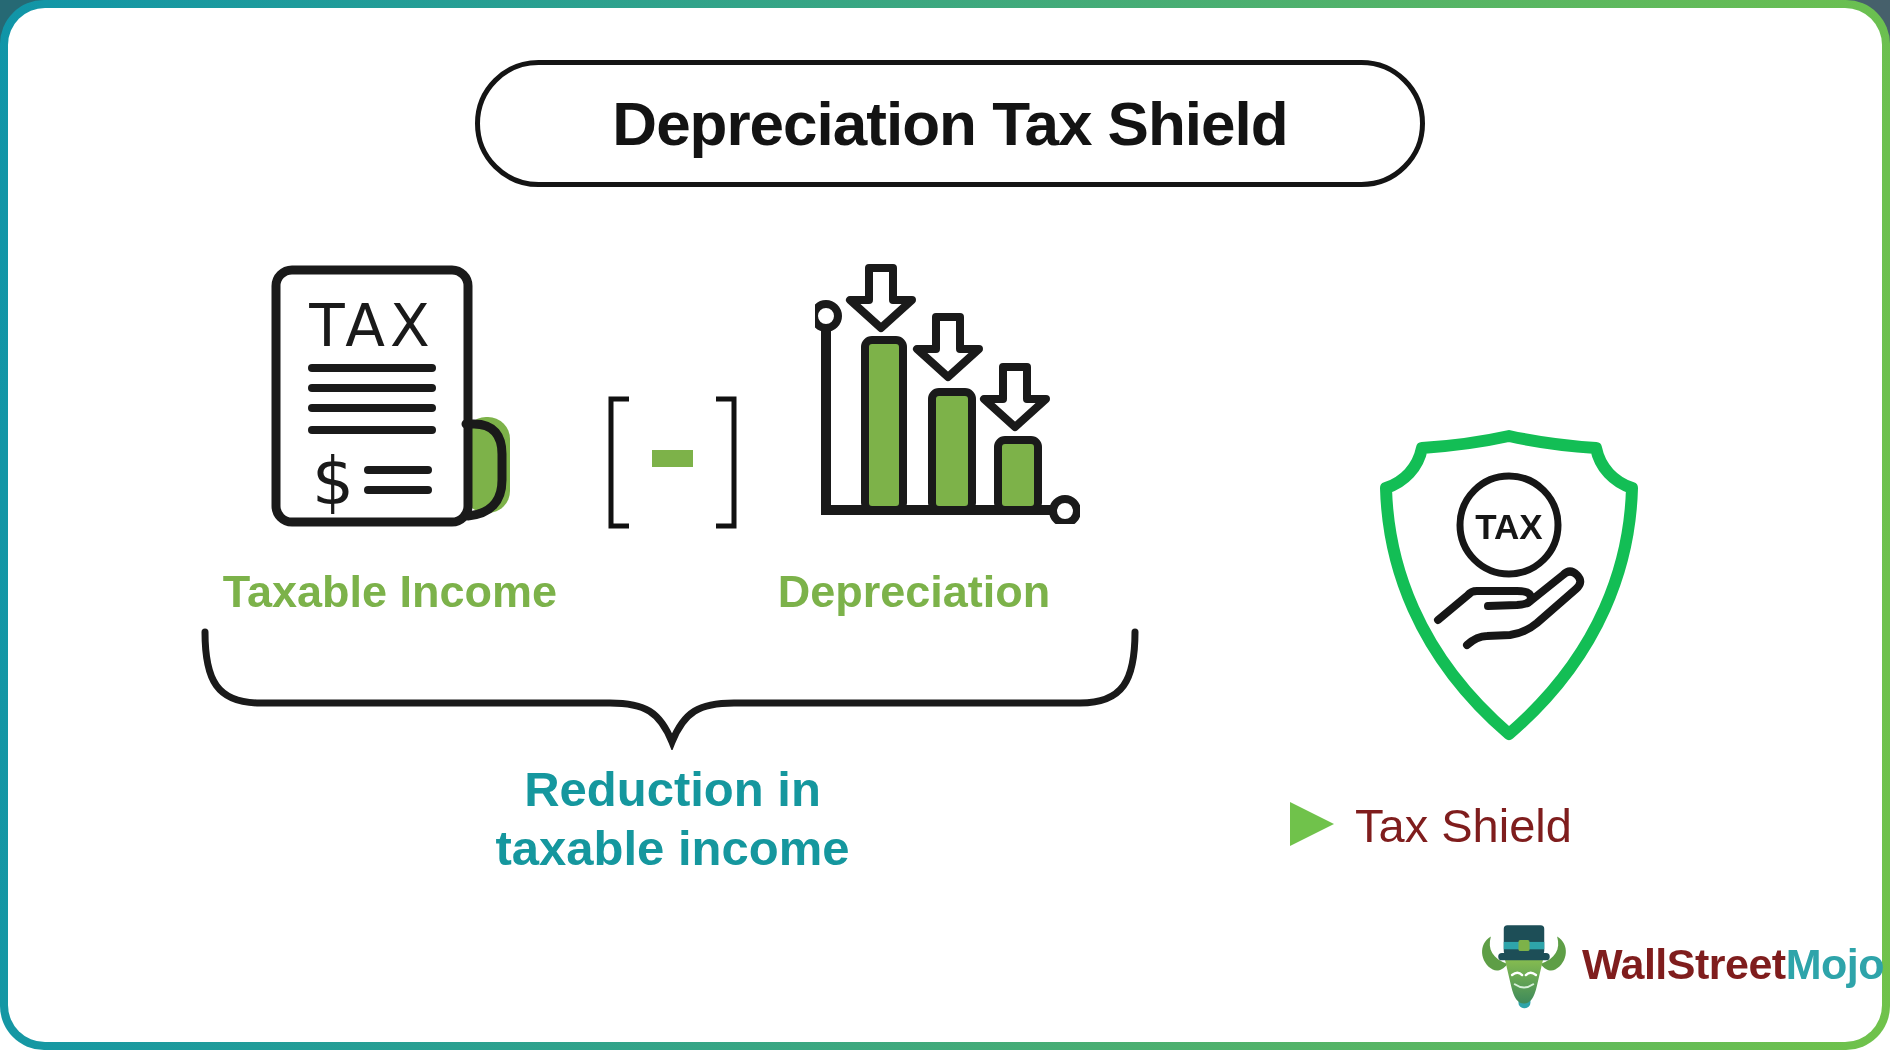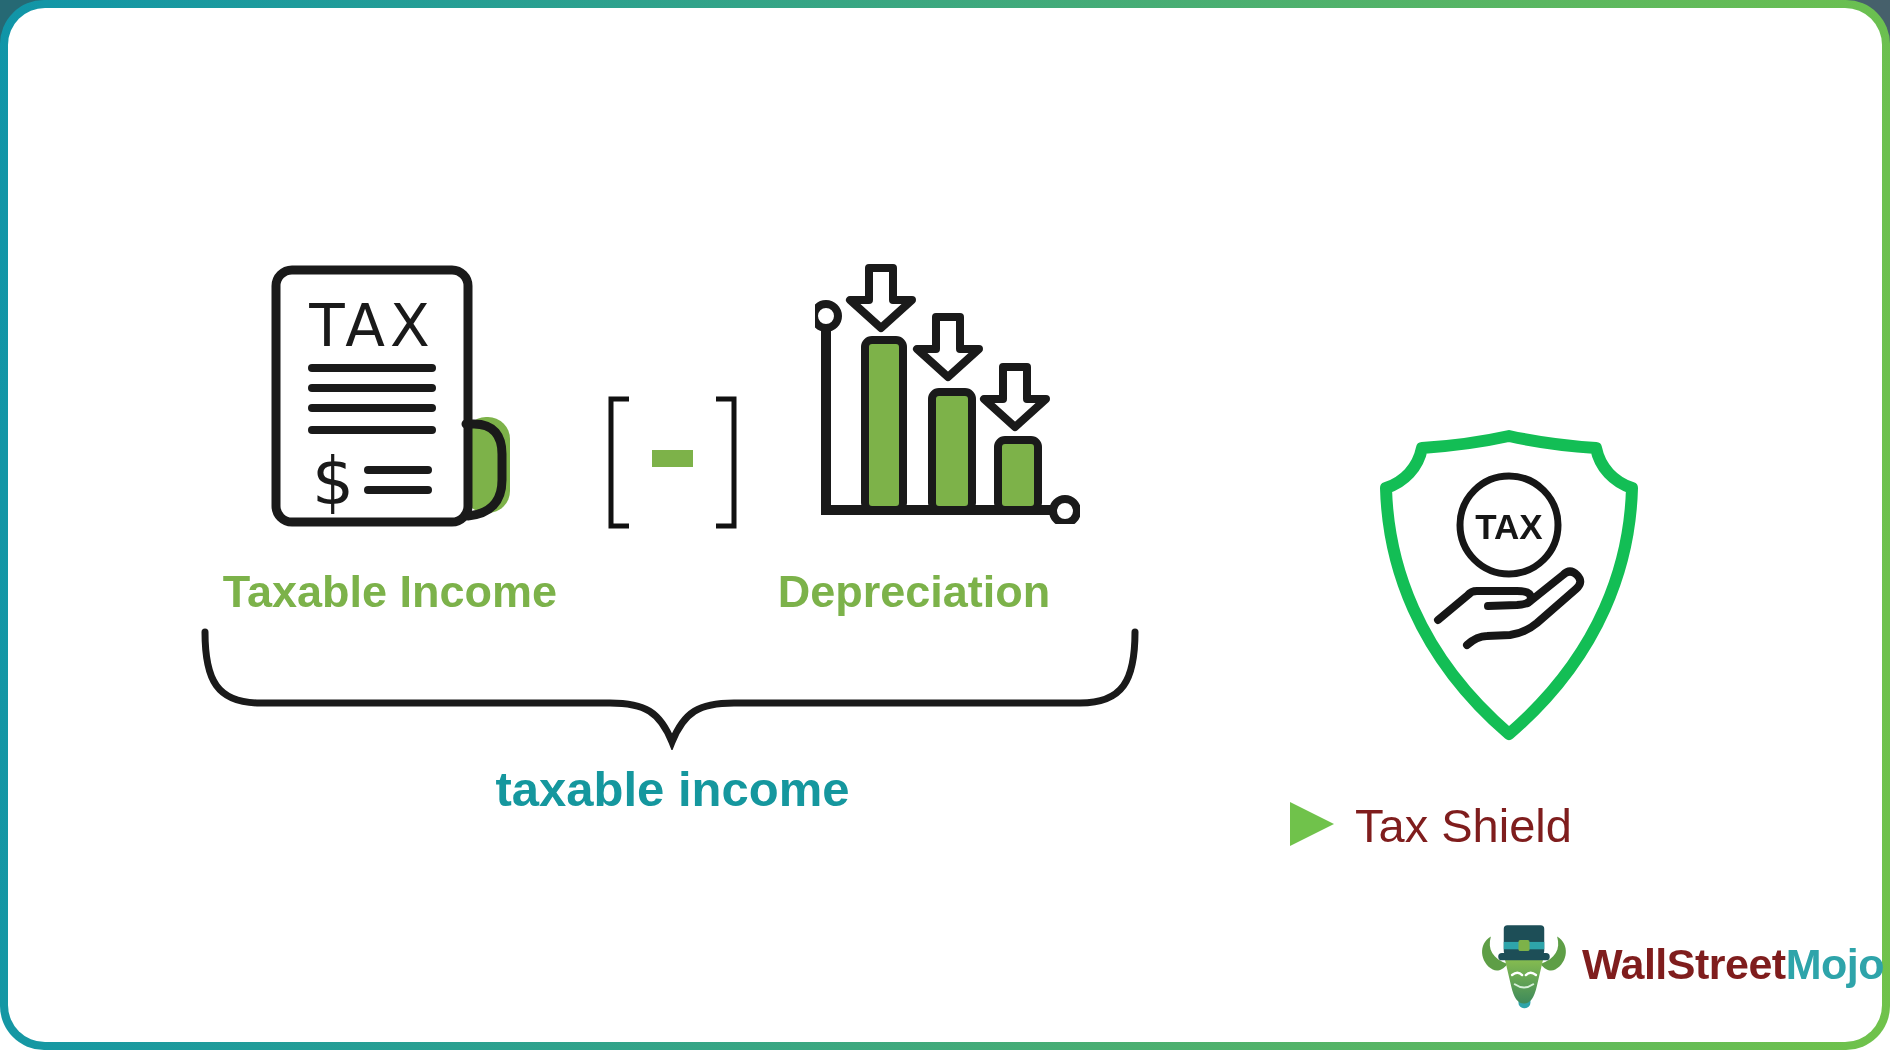--- a/index.html
+++ b/index.html
@@ -59,20 +59,23 @@
 <body>
 
 <div class="stage">
   <div class="corner tl"></div>
   <div class="corner tr"></div>
   <div class="frame"></div>
   <div class="card"></div>
 
   <div class="content">
 
+    <div class="title-pill">
+      <span>Depreciation Tax Shield</span>
+    </div>
 
     <svg class="abs" style="left:268px;top:262px;" width="245" height="268" viewBox="0 0 245 268">
       <rect x="196" y="155" width="46" height="96" rx="22" fill="#7DB249"></rect>
       <rect x="8" y="8" width="192" height="252" rx="16" fill="#ffffff" stroke="#1A1A1A" stroke-width="9"></rect>
       <path d="M198,162 L206,162 C226,162 234,174 234,192 L234,218 C234,240 222,252 200,254" fill="none" stroke="#1A1A1A" stroke-width="9" stroke-linecap="round"></path>
       <text x="104" y="84" text-anchor="middle" font-size="58" font-weight="500" letter-spacing="5" fill="#1A1A1A" font-family="DejaVu Sans, sans-serif">TAX</text>
       <line x1="44" y1="106" x2="164" y2="106" stroke="#1A1A1A" stroke-width="8" stroke-linecap="round"></line>
       <line x1="44" y1="126" x2="164" y2="126" stroke="#1A1A1A" stroke-width="8" stroke-linecap="round"></line>
       <line x1="44" y1="146" x2="164" y2="146" stroke="#1A1A1A" stroke-width="8" stroke-linecap="round"></line>
       <line x1="44" y1="168" x2="164" y2="168" stroke="#1A1A1A" stroke-width="8" stroke-linecap="round"></line>
@@ -101,20 +104,21 @@
     </svg>
 
     <div class="label-green label-taxable">Taxable Income</div>
     <div class="label-green label-depreciation">Depreciation</div>
 
     <svg class="abs" style="left:195px;top:620px;" width="950" height="130" viewBox="0 0 950 130">
       <path d="M10,12 C10,60 22,83 65,83 L415,83 C450,83 465,92 477,122 C489,92 504,83 539,83 L885,83 C928,83 940,60 940,12" fill="none" stroke="#1A1A1A" stroke-width="7" stroke-linecap="round"></path>
     </svg>
 
     <div class="reduction">
+      <div>Reduction in</div>
       <div>taxable income</div>
     </div>
 
     <svg class="abs" style="left:940px;top:796px;" width="398" height="56" viewBox="0 0 398 56">
       <defs>
         <linearGradient id="ag" x1="0" y1="0" x2="1" y2="0">
           <stop offset="0" stop-color="#1692B0"></stop>
           <stop offset="1" stop-color="#74C34A"></stop>
         </linearGradient>
       </defs>

